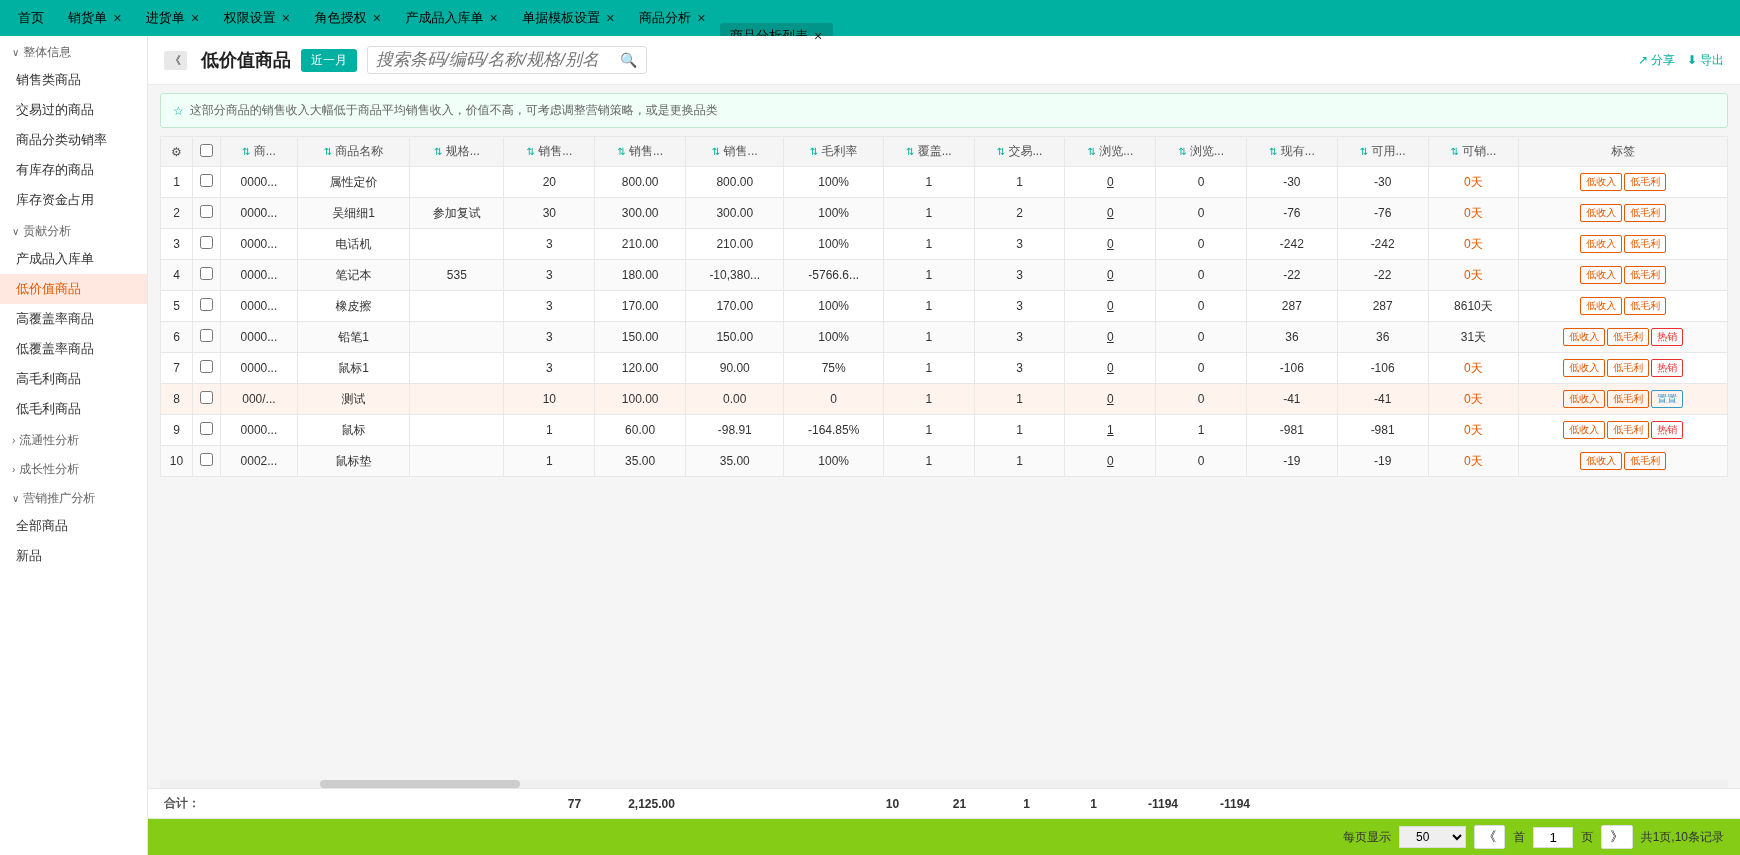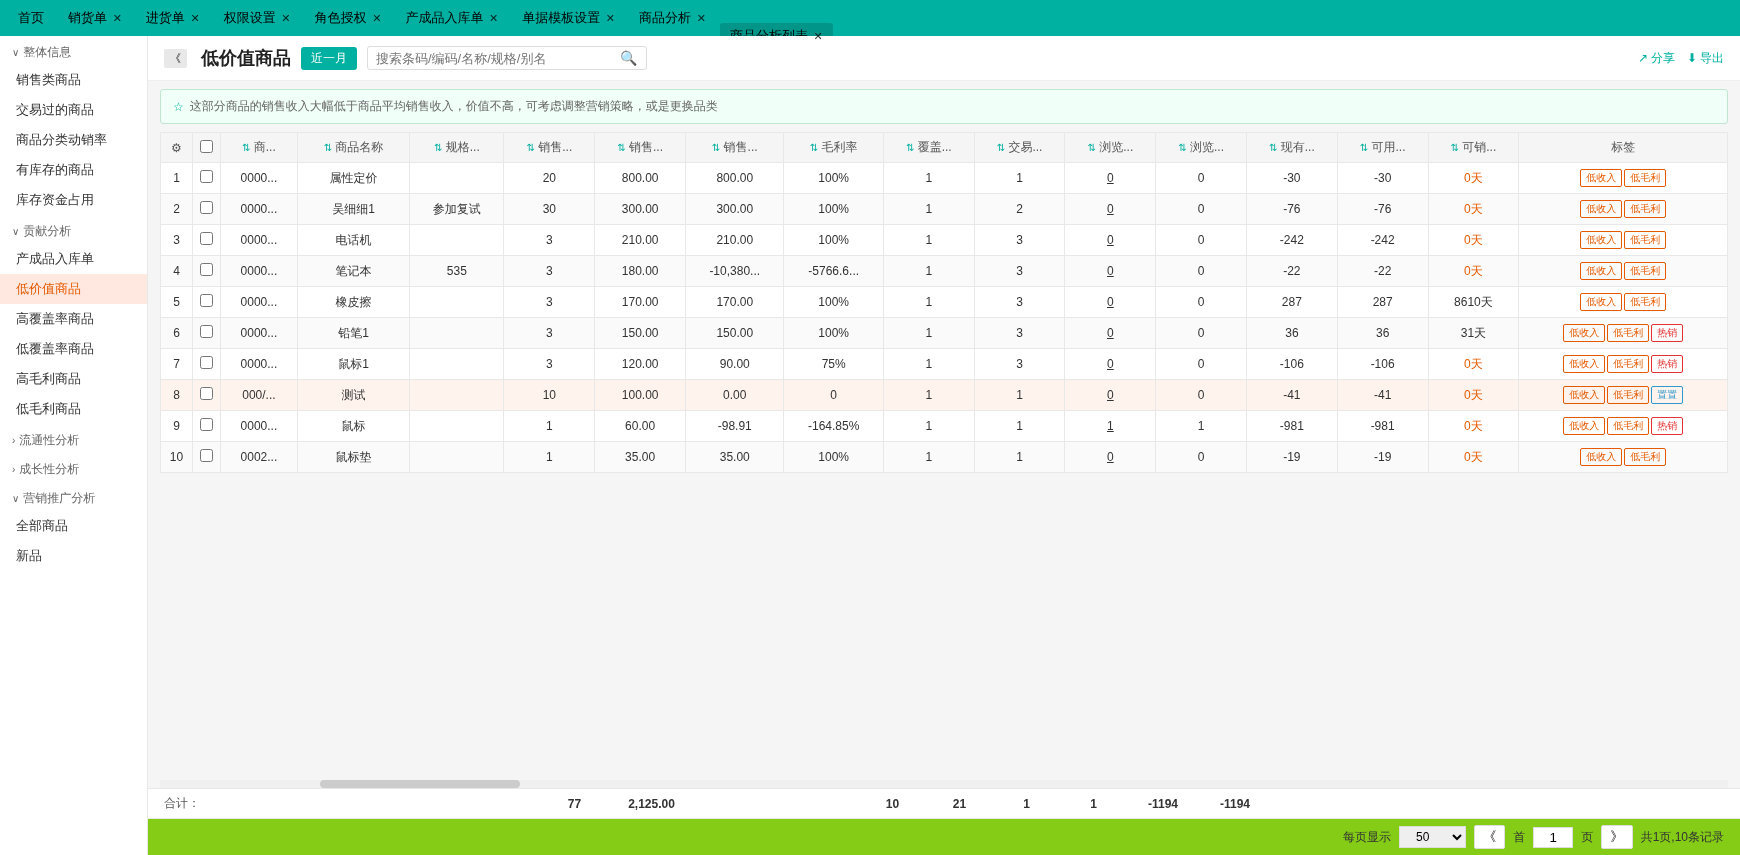--- a/index.html
+++ b/index.html
@@ -90,23 +90,24 @@
       border: 1px solid #ddd;
       border-radius: 3px;
       padding: 3px 8px;
       gap: 6px;
       flex: 1;
       max-width: 280px;
     }
     .search-box input {
       border: none;
       outline: none;
-      font-size: 13px;
+      font-size: 17px;
       flex: 1;
       color: #8b5cf6;
+      font-style: italic;
     }
     .search-icon { color: #e55a00; font-size: 14px; }
     .header-actions {
       margin-left: auto;
       display: flex;
       gap: 12px;
       align-items: center;
     }
     .action-btn {
       color: #00b0a0;
@@ -189,21 +190,21 @@
     
     .table-footer {
       background: #fff;
       border-top: 1px solid #e8e8e8;
       padding: 6px 16px;
       display: flex;
       align-items: center;
       gap: 8px;
       font-size: 12px;
     }
-    .total-label { color: #555; font-weight: normal; width: 60px; }
+    .total-label { color: #555; font-weight: bold; width: 60px; }
     
     
     .pagination {
       background: #84cc16;
       border-top: 1px solid #e8e8e8;
       padding: 6px 16px;
       display: flex;
       align-items: center;
       justify-content: flex-end;
       gap: 8px;

